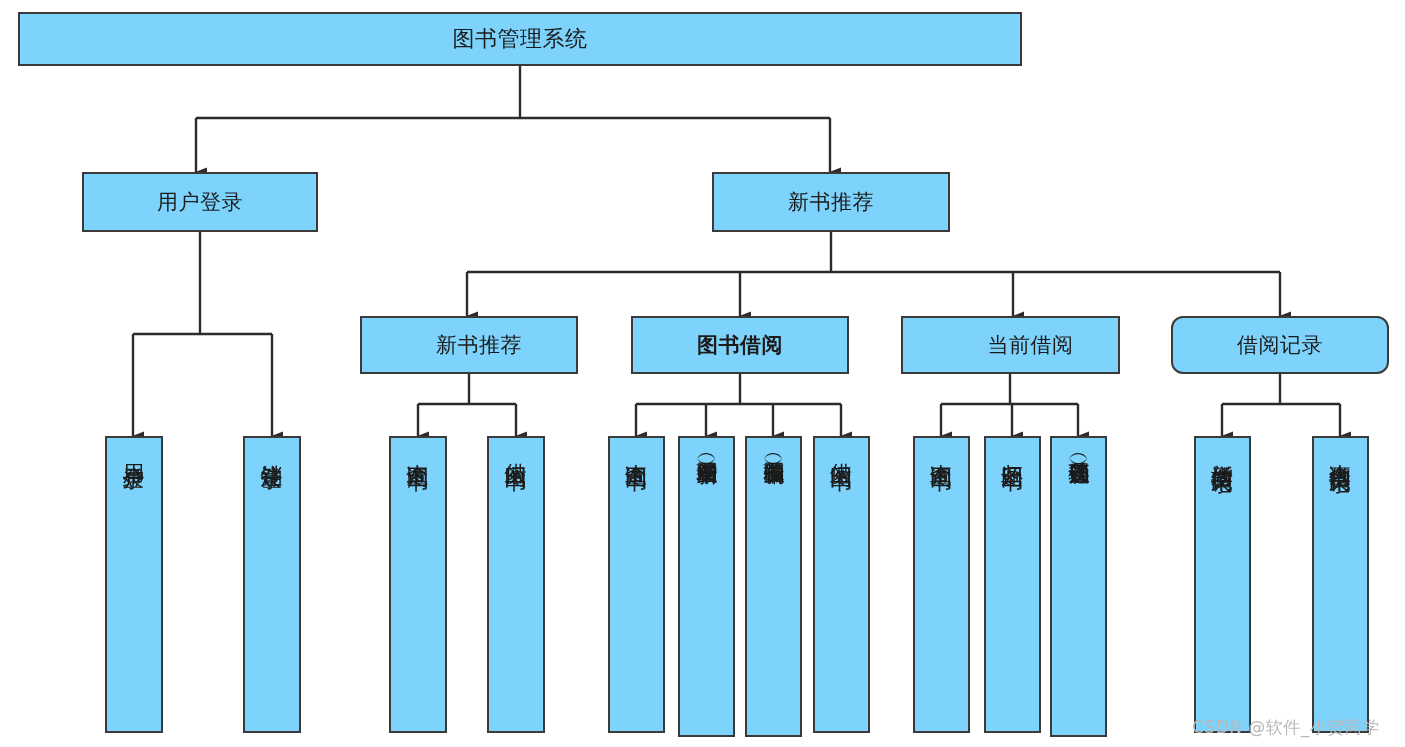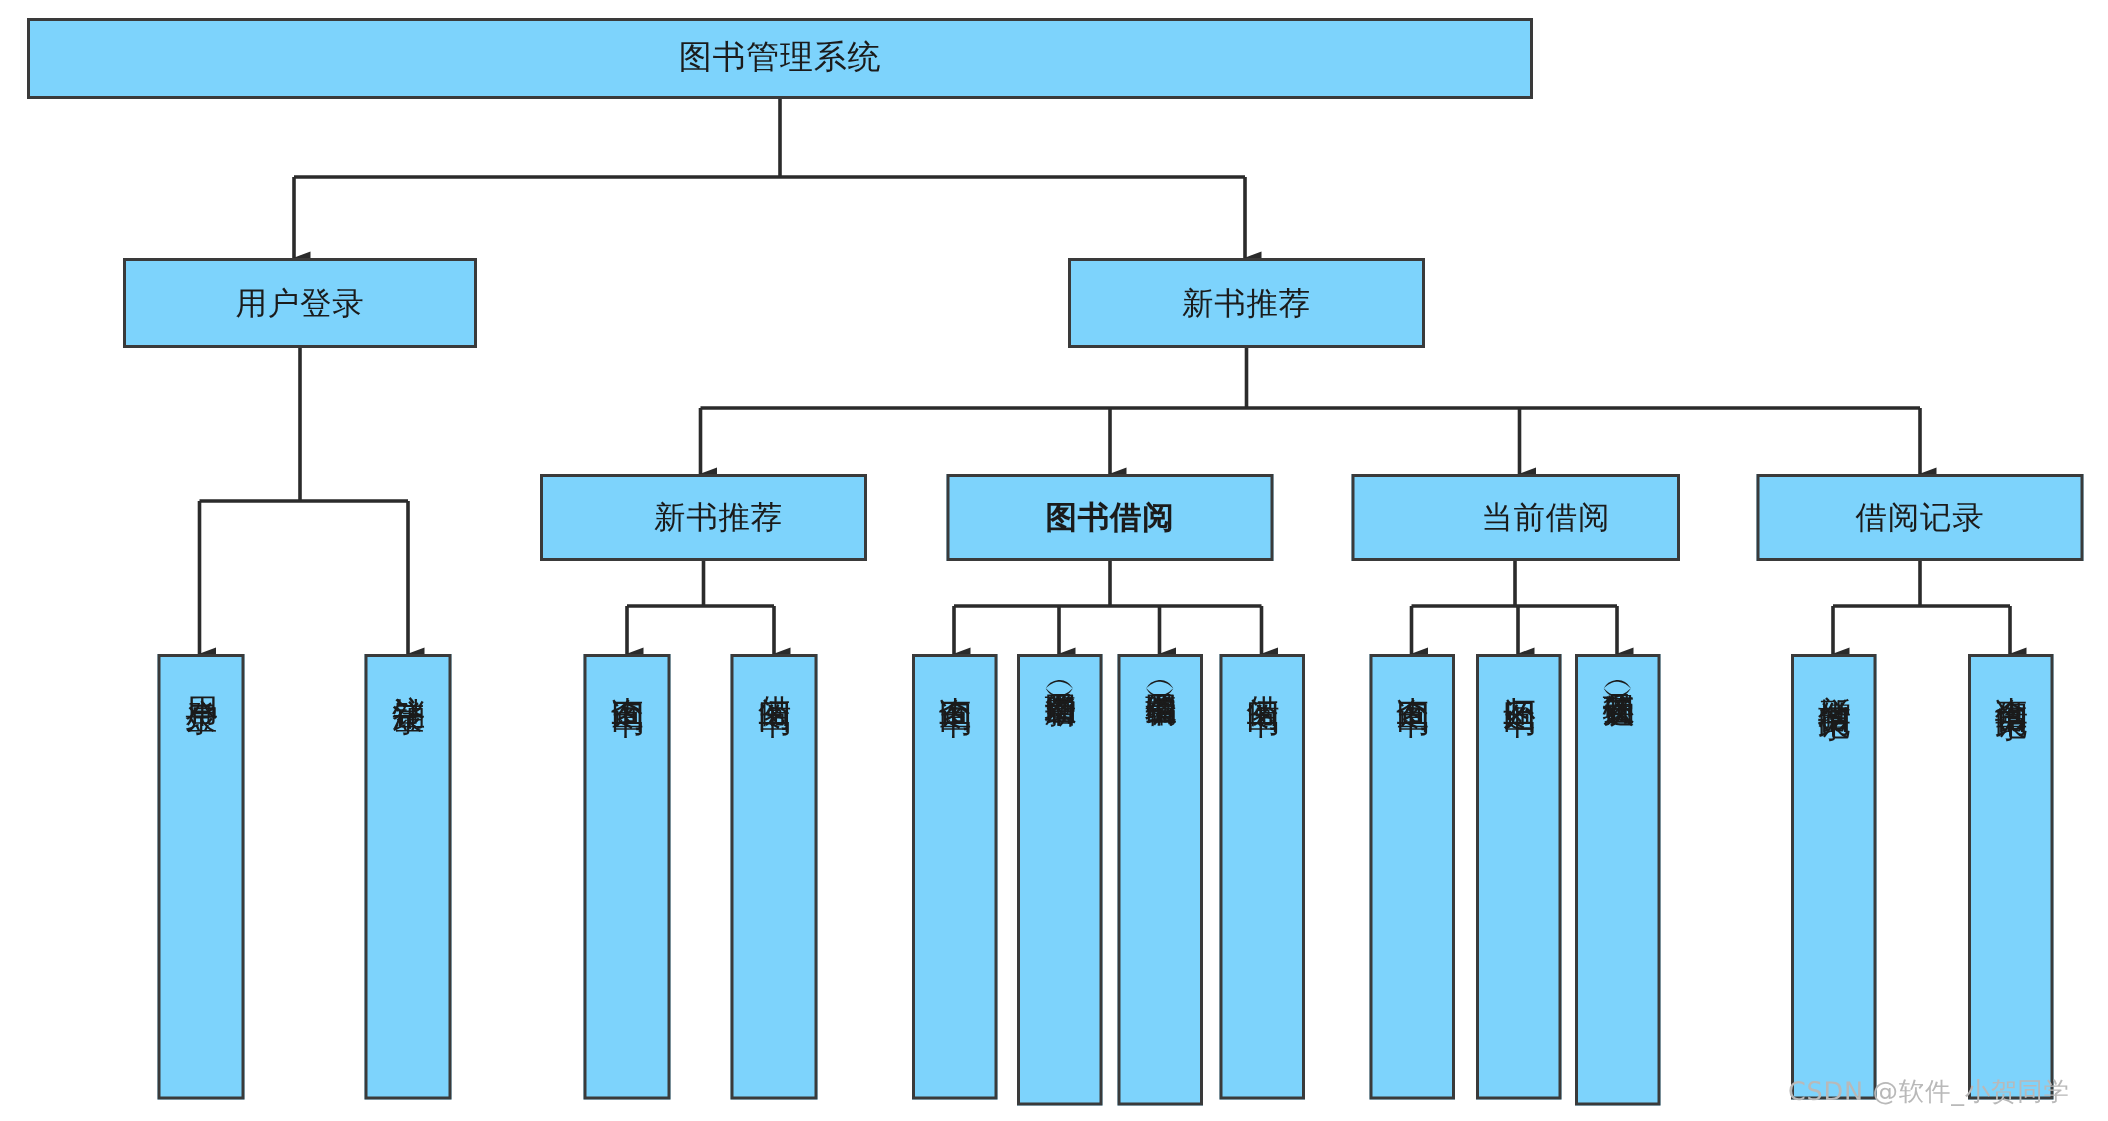--- a/index.html
+++ b/index.html
@@ -130,21 +130,21 @@
       </div>
       <div class="node h" style="left: 360px; top: 316px; width: 218px; height: 58px; padding-left: 20px;">
         <span class="lbl">新书推荐</span>
       </div>
       <div class="node h" style="left: 631px; top: 316px; width: 218px; height: 58px; font-weight: bold;">
         <span class="lbl">图书借阅</span>
       </div>
       <div class="node h" style="left: 901px; top: 316px; width: 219px; height: 58px; padding-left: 40px;">
         <span class="lbl">当前借阅</span>
       </div>
-      <div class="node h" style="left: 1171px; top: 316px; width: 218px; height: 58px;">
+      <div class="node h" style="left: 1171px; top: 316px; width: 218px; height: 58px; border-radius: 12px;">
         <span class="lbl">借阅记录</span>
       </div>
       <div class="node v" style="left: 105px; top: 436px; width: 58px; height: 297px;">
         <span class="lbl">用户登录</span>
       </div>
       <div class="node v" style="left: 243px; top: 436px; width: 58px; height: 297px;">
         <span class="lbl">注销登录</span>
       </div>
       <div class="node v" style="left: 389px; top: 436px; width: 58px; height: 297px;">
         <span class="lbl">查询图书</span>

